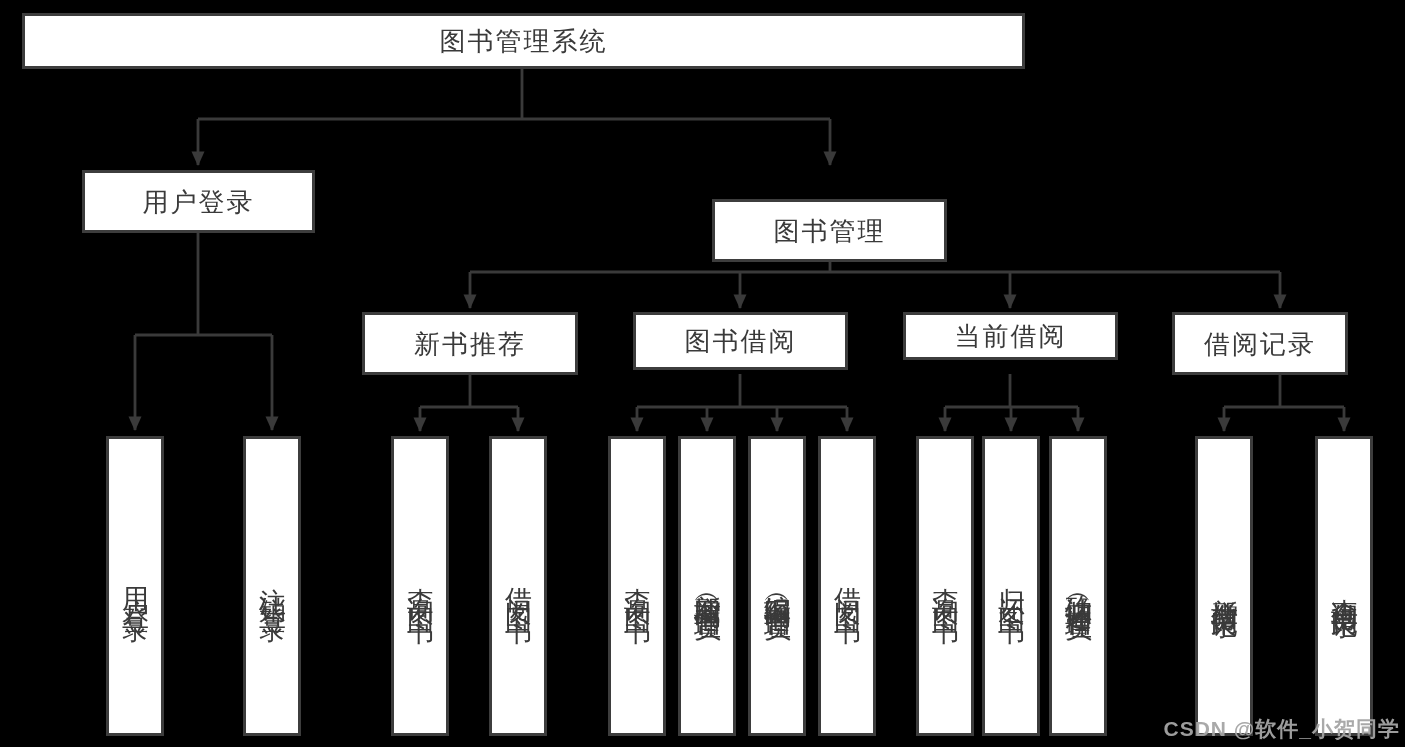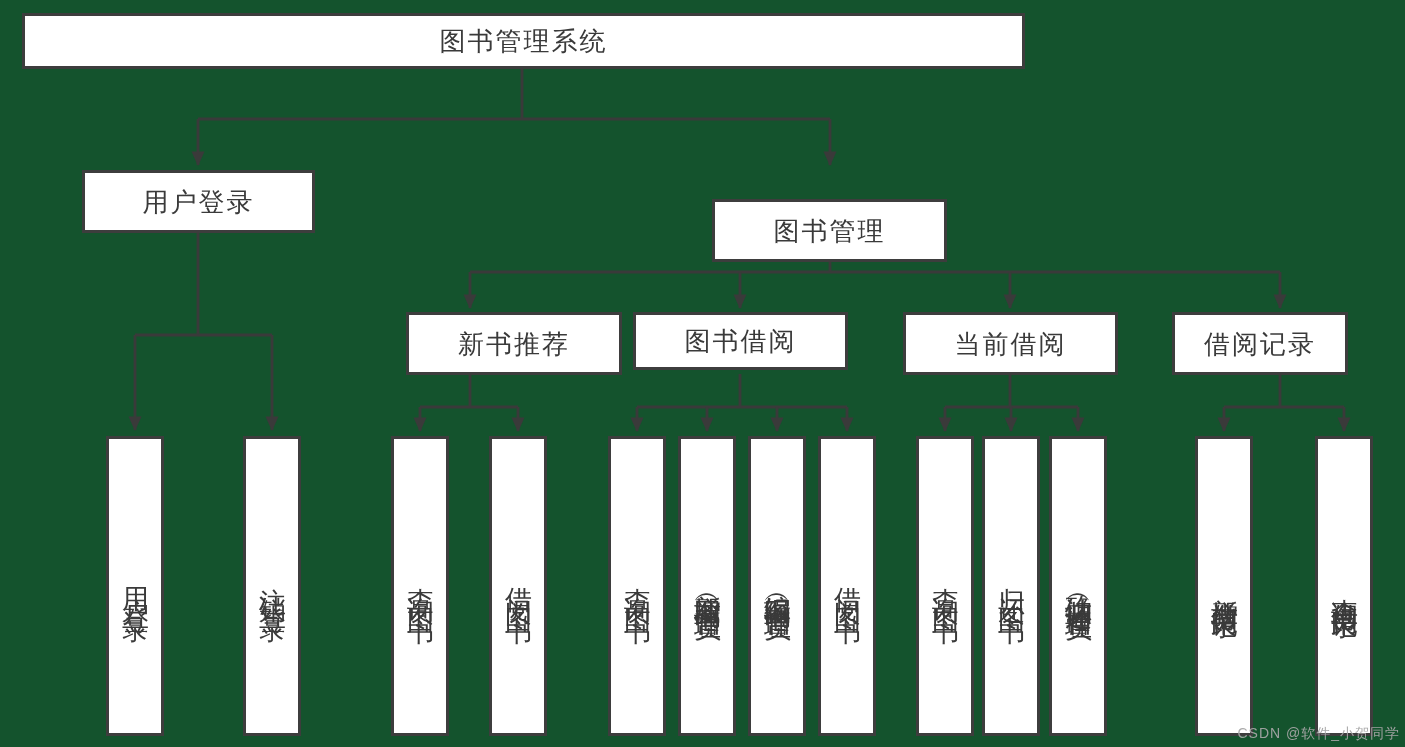--- a/index.html
+++ b/index.html
@@ -1,20 +1,20 @@
 <!DOCTYPE html>
 <html><head>
 <meta charset="utf-8">
 <style>
   html, body { margin: 0; padding: 0; background: #ffffff; }
   .canvas {
     position: relative;
     width: 1405px;
     height: 747px;
-    background: #14532d;
+    background: #000000;
     overflow: hidden;
     font-family: "Liberation Sans", "DejaVu Sans", sans-serif;
     color: #3a3a3a;
   }
   .connectors {
     position: absolute;
     left: 0; top: 0;
     width: 1405px; height: 747px;
     pointer-events: none;
   }
@@ -42,25 +42,26 @@
     letter-spacing: 10px;
     line-height: 1;
   }
   .lvl-v.long {
     letter-spacing: 3px;
   }
   .watermark {
     position: absolute;
     right: 5px;
     bottom: 4px;
-    font-size: 14px;
+    font-size: 21px;
     letter-spacing: 1px;
     color: #a5a5a5;
     opacity: 0.95;
     white-space: nowrap;
+    font-weight: bold;
   }
 </style>
 </head>
 <body>
 
 <div class="canvas">
 
   <svg class="connectors" viewBox="0 0 1405 747" xmlns="http://www.w3.org/2000/svg">
     <defs>
       <marker id="ah" markerUnits="userSpaceOnUse" viewBox="0 0 16 14" markerWidth="16" markerHeight="14" refX="14" refY="7" orient="auto">
@@ -109,23 +110,23 @@
       <path d="M1224 407 V431" marker-end="url(#ah)"></path>
       <path d="M1344 407 V431" marker-end="url(#ah)"></path>
     </g>
   </svg>
 
   <div class="node lvl-h" style="left:22px; top:13px; width:1003px; height:56px;">图书管理系统</div>
 
   <div class="node lvl-h" style="left:82px; top:170px; width:233px; height:63px;">用户登录</div>
   <div class="node lvl-h" style="left:712px; top:170px; width:235px; height:63px;margin-top:29px;">图书管理</div>
 
-  <div class="node lvl-h" style="left:362px; top:312px; width:216px; height:63px;margin-left:44px;">新书推荐</div>
+  <div class="node lvl-h" style="left:362px; top:312px; width:216px; height:63px;">新书推荐</div>
   <div class="node lvl-h" style="left:633px; top:312px; width:215px; height:58px;">图书借阅</div>
-  <div class="node lvl-h" style="left:903px; top:312px; width:215px; height:63px;">当前借阅</div>
+  <div class="node lvl-h" style="left:903px; top:312px; width:215px; height:48px;">当前借阅</div>
   <div class="node lvl-h" style="left:1172px; top:312px; width:176px; height:63px;">借阅记录</div>
 
   <div class="node lvl-v" style="left:106px; top:436px; width:58px; height:300px;">用户登录</div>
   <div class="node lvl-v" style="left:243px; top:436px; width:58px; height:300px;">注销登录</div>
 
   <div class="node lvl-v" style="left:391px; top:436px; width:58px; height:300px;">查询图书</div>
   <div class="node lvl-v" style="left:489px; top:436px; width:58px; height:300px;">借阅图书</div>
 
   <div class="node lvl-v" style="left:608px; top:436px; width:58px; height:300px;">查询图书</div>
   <div class="node lvl-v long" style="left:678px; top:436px; width:58px; height:300px;">新增图书（管理员）</div>

